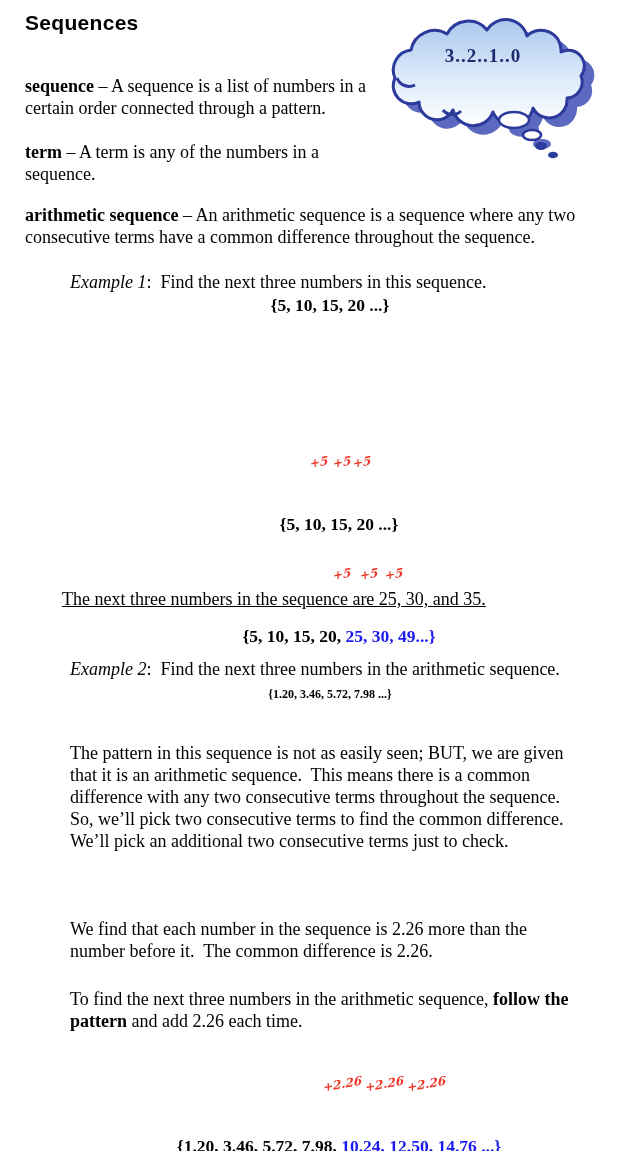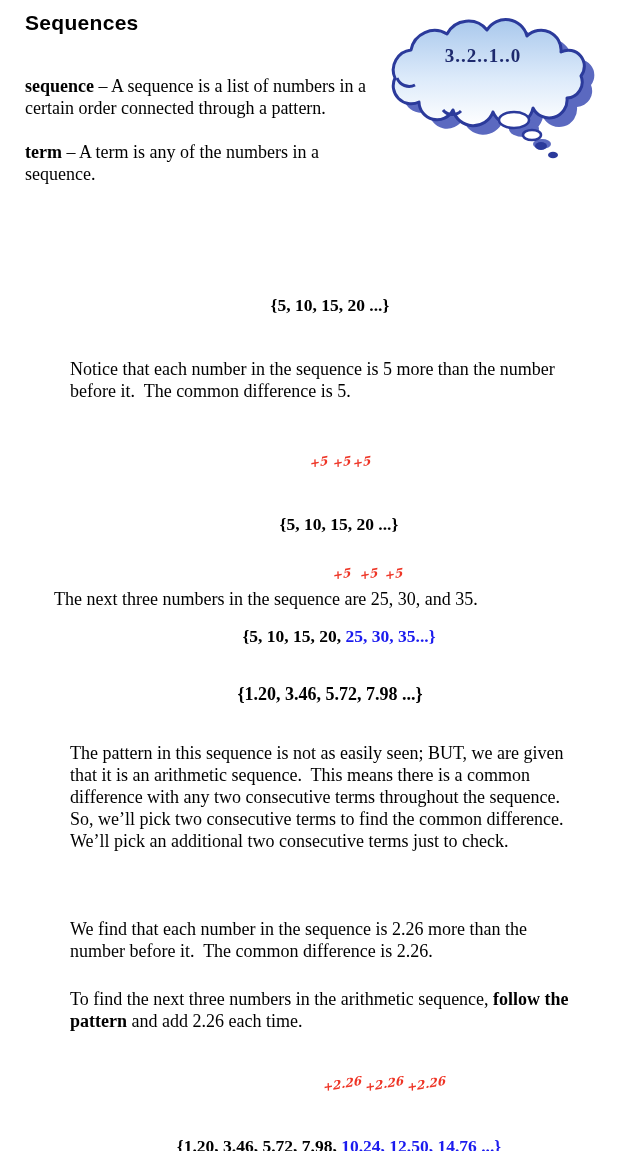--- a/index.html
+++ b/index.html
@@ -16,27 +16,27 @@
   }
   .b { font-weight:700; }
   .i { font-style:italic; }
   #def-sequence { left:25px; top:57px;  width:382px; }
   #def-term     { left:25px; top:123px; width:382px; }
   #def-arith    { left:25px; top:186px; width:602px; }
   #ex1-head { left:70px; top:253px; width:548px; }
   #ex2-head { left:70px; top:640px; width:548px; }
   .center-row { left:20px; width:620px; text-align:center; }
   #seq1 { top:294px; font-weight:700; font-size:17.5px; }
-  #seq4 { top:683px; font-weight:700; font-size:18px; }
+  #seq4 { top:683px; font-weight:700; font-size:12px; }
   #disp2 { top:392px; }
   #disp3 { top:504px; }
   #disp5 { top:1014px; }
   #notice  { left:70px; top:340px; width:560px; }
   #tofind1 { left:70px; top:458px; width:560px; }
-  #next1   { left:54px; top:570px; width:560px; }
+  #next1   { left:62px; top:570px; width:560px;text-decoration:underline; }
   #pattern { left:70px; top:724px; width:566px; }
   #eqs     { left:118px; top:850px; width:500px; }
   #eqs .eq2 { margin-left:35px; }
   #wefind  { left:70px; top:900px; width:560px; }
   #tofind2 { left:70px; top:970px; width:560px; }
   #next2   { left:70px; top:1083px; width:560px; }
   .annotated { display:inline-block; position:relative; text-align:left; }
   .ann-row { position:relative; height:13px; margin-bottom:-2px; }
   .ann {
     position:absolute; top:-2px;
@@ -84,52 +84,54 @@
     <ellipse cx="172" cy="137" rx="5" ry="3.2" fill="#2b3a9b"></ellipse>
     <text x="102" y="44" text-anchor="middle">3..2..1..0</text>
   </svg>
 
   <p class="abs" id="def-term"><span class="b">term</span><span> – A term is any of the numbers in a
 sequence.</span></p>
 
   <p class="abs" id="def-sequence"><span class="b">sequence</span><span> – A sequence is a list of numbers in a
 certain order connected through a pattern.</span></p>
 
+  <p class="abs" id="def-arith"><span class="b">arithmetic sequence</span><span> – An arithmetic sequence is a sequence where any two
+consecutive terms have a common difference throughout the sequence.</span></p>
 
+  <p class="abs" id="ex1-head"><span class="i">Example 1</span><span>:  Find the next three numbers in this sequence.</span></p>
 
   <div class="abs center-row" id="seq1">{5, 10, 15, 20 ...}</div>
 
-  <p class="abs" id="notice">Notice that each number in the sequence is 5 more than the number
-before it.  The common difference is 5.</p>
 
   <div class="abs center-row" id="disp2">
     <span class="annotated">
       <span class="ann-row" style="display:block">
         <span class="ann a1">+5</span>
         <span class="ann a2">+5</span>
         <span class="ann a3">+5</span>
       </span>
       <span class="seq-line" style="display:block">{5, 10, 15, 20 ...}</span>
     </span>
   </div>
 
 
   <div class="abs center-row" id="disp3">
     <span class="annotated">
       <span class="ann-row" style="display:block">
         <span class="ann a1">+5</span>
         <span class="ann a2">+5</span>
         <span class="ann a3">+5</span>
       </span>
-      <span class="seq-line" style="display:block"><span>{5, 10, 15, 20, </span><span class="blue">25, 30, 35...}</span></span>
+      <span class="seq-line" style="display:block"><span>{5, 10, 15, 20, </span><span class="blue">25, 30, 49...}</span></span>
     </span>
   </div>
 
   <p class="abs" id="next1">The next three numbers in the sequence are 25, 30, and 35.</p>
 
+  <p class="abs" id="ex2-head"><span class="i">Example 2</span><span>:  Find the next three numbers in the arithmetic sequence.</span></p>
 
   <div class="abs center-row" id="seq4">{1.20, 3.46, 5.72, 7.98 ...}</div>
 
   <p class="abs" id="pattern">The pattern in this sequence is not as easily seen; BUT, we are given
 that it is an arithmetic sequence.  This means there is a common
 difference with any two consecutive terms throughout the sequence.
 So, we’ll pick two consecutive terms to find the common difference.
 We’ll pick an additional two consecutive terms just to check.</p>
 
 

